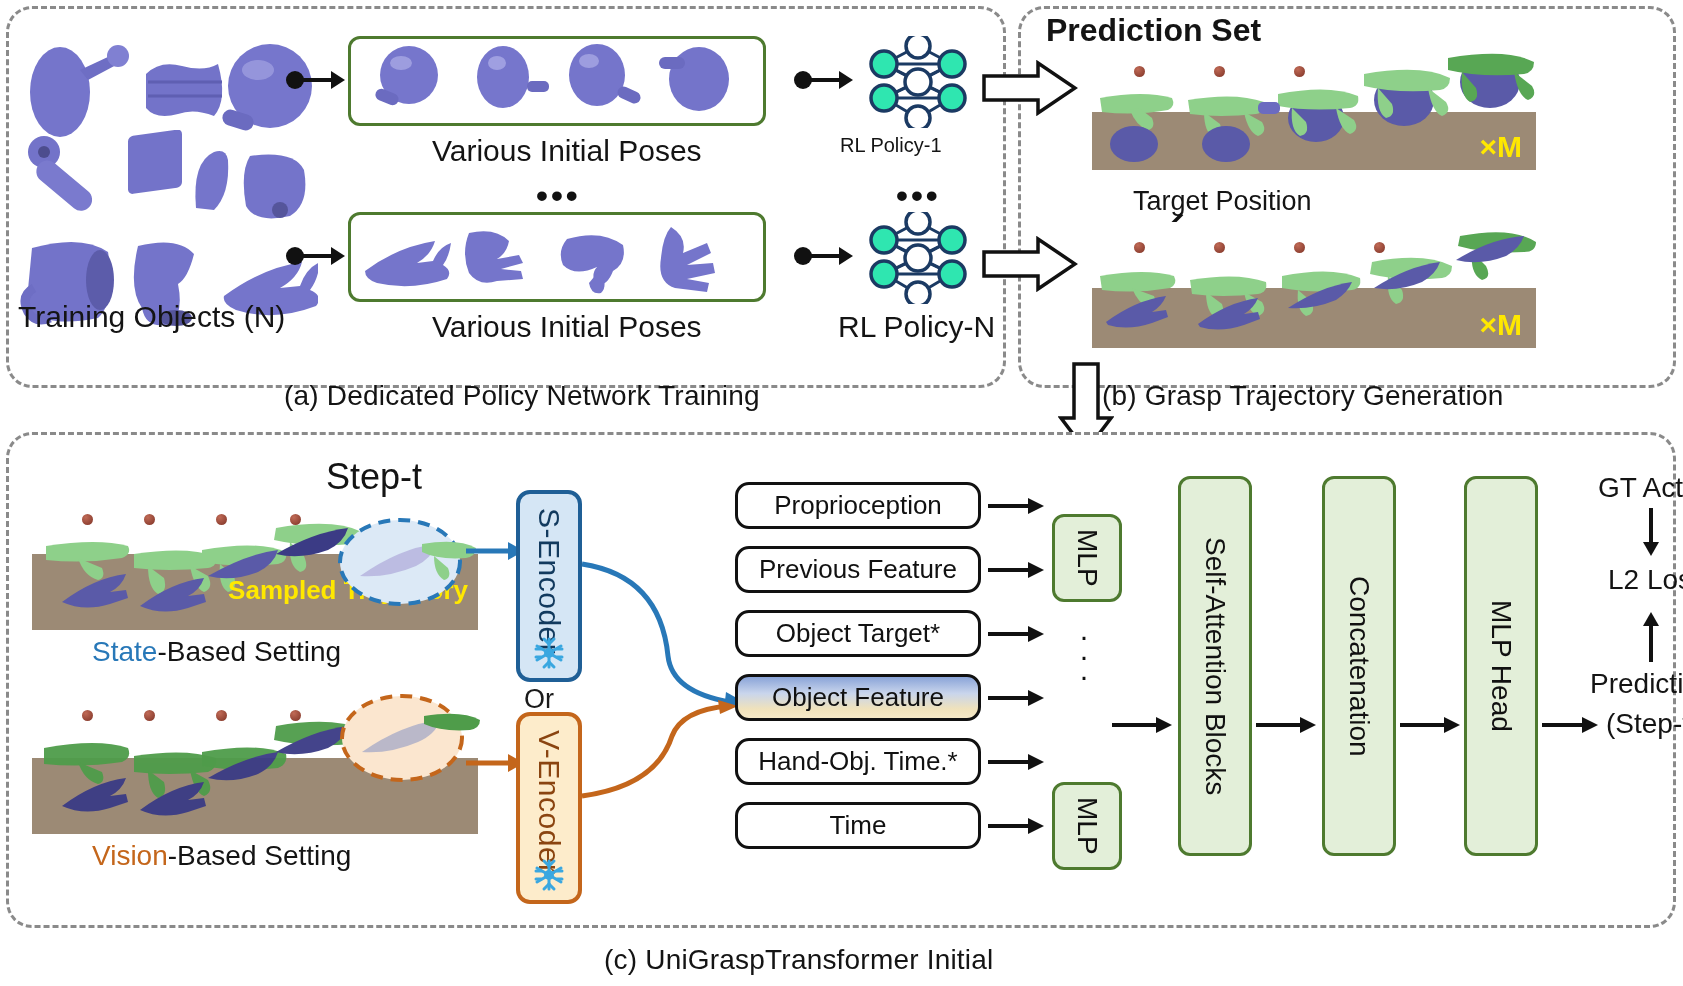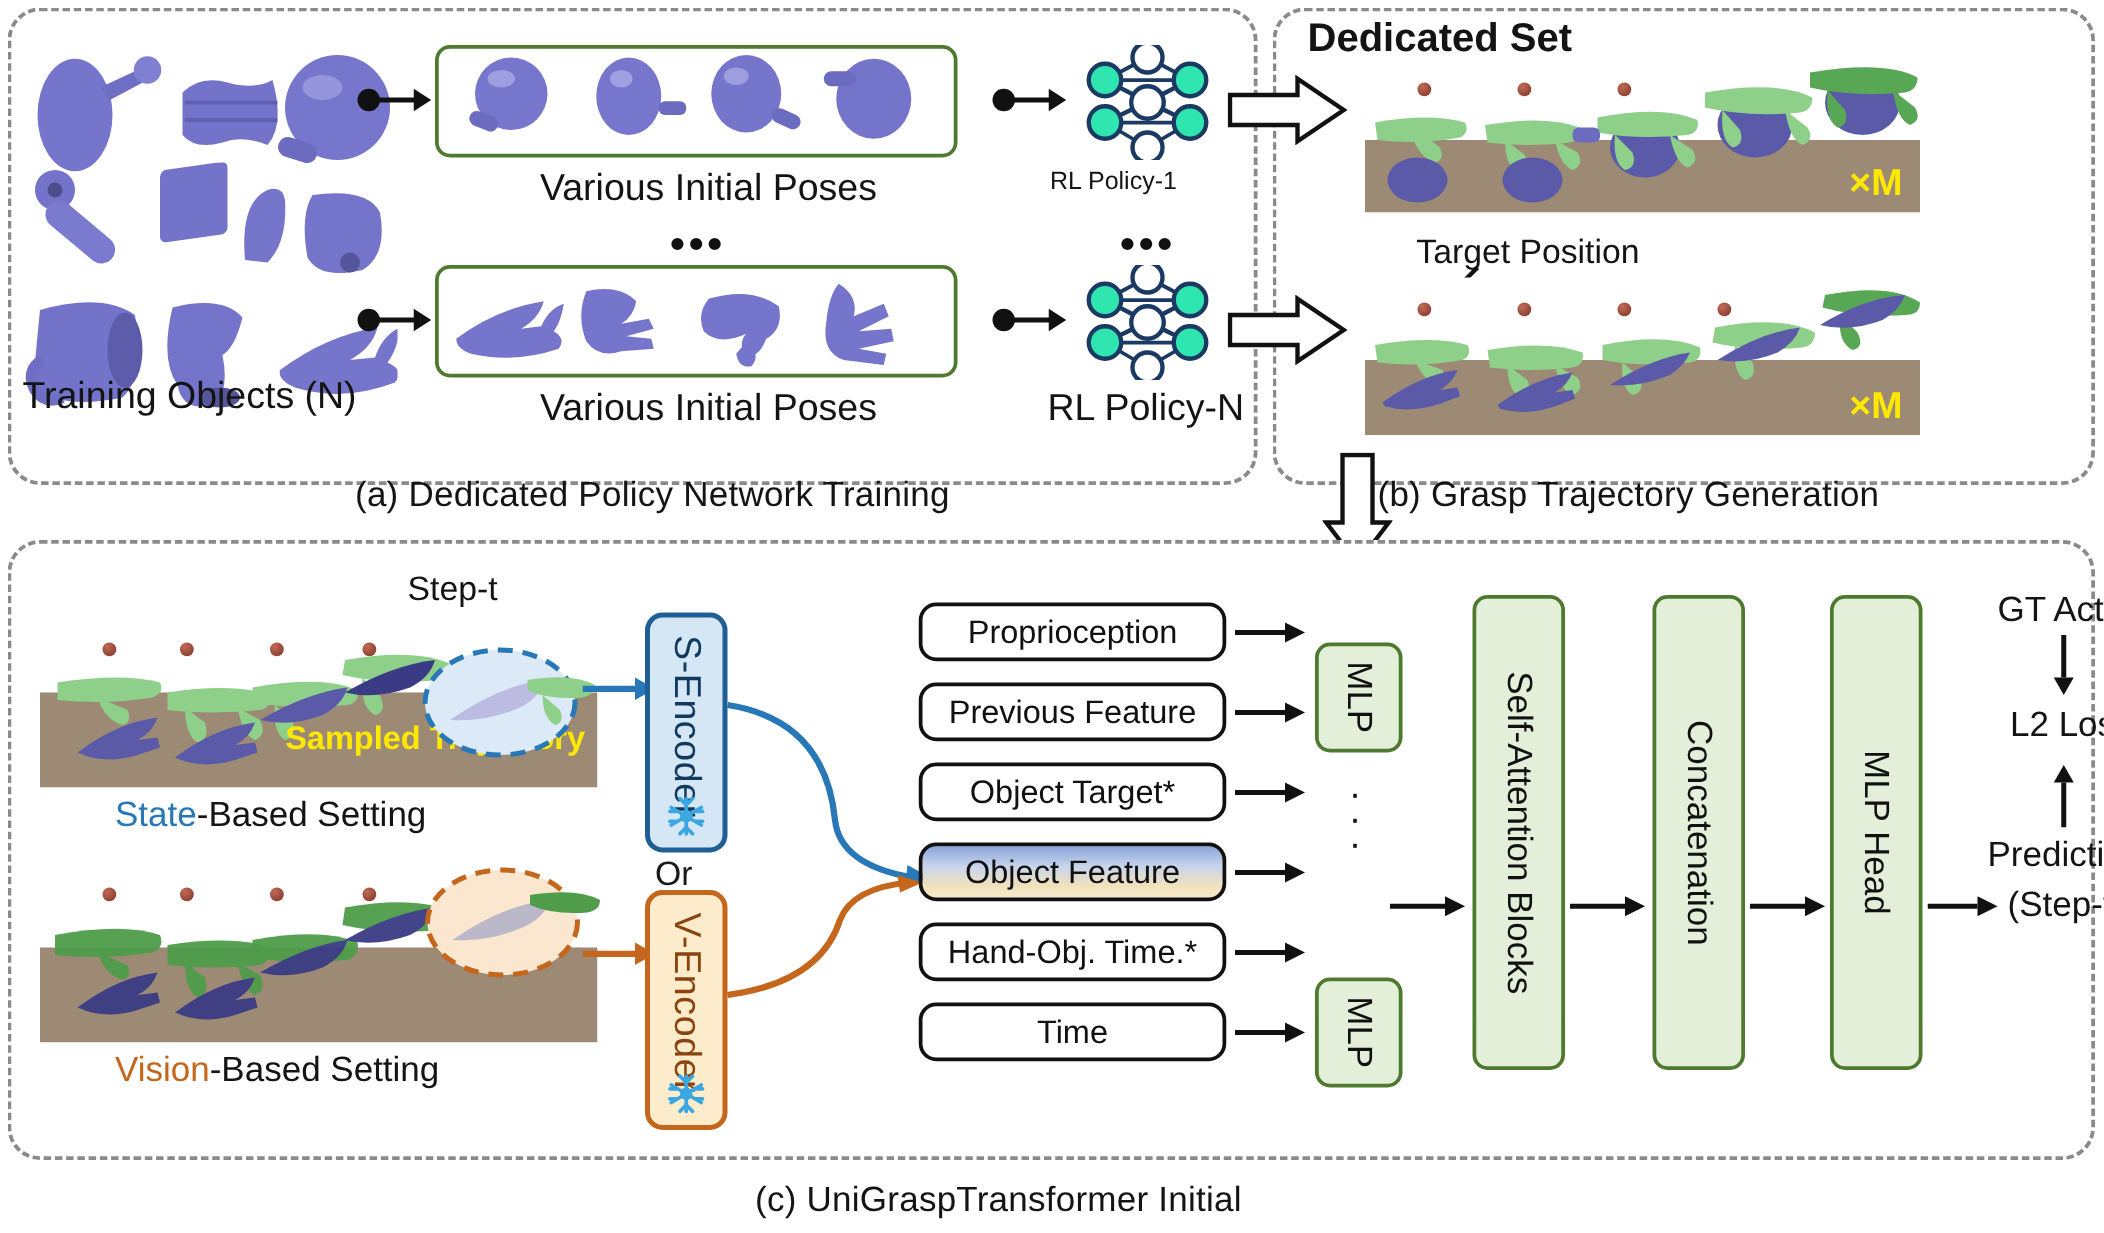--- a/index.html
+++ b/index.html
@@ -294,21 +294,21 @@
 
 <div class="panel" id="panel-b"></div>
 
 <svg class="blockarrow" style="left:982px;top:60px" width="96" height="56" viewBox="0 0 96 56">
   <polygon points="2,16 56,16 56,3 93,28 56,53 56,40 2,40"></polygon>
 </svg>
 <svg class="blockarrow" style="left:982px;top:236px" width="96" height="56" viewBox="0 0 96 56">
   <polygon points="2,16 56,16 56,3 93,28 56,53 56,40 2,40"></polygon>
 </svg>
 
-<div class="label" style="left:1046px;top:12px;font-size:32px;font-weight:600">Dedicated Set</div>
+<div class="label" style="left:1046px;top:12px;font-size:32px;font-weight:600">Prediction Set</div>
 
 <div class="scene" style="left:1092px;top:52px;width:444px;height:118px">
   <div class="ground" style="left:0;top:60px;width:444px;height:58px"></div>
   <div class="tgt" style="left:42px;top:14px"></div>
   <div class="tgt" style="left:122px;top:14px"></div>
   <div class="tgt" style="left:202px;top:14px"></div>
   <svg width="444" height="118" style="position:absolute;left:0;top:0">
 
     <g>
         <path d="M8 46 q44 -8 72 0 q4 8 -4 12 q-34 6 -66 2 Z" fill="#8ed08a"></path>
@@ -391,21 +391,21 @@
 </div>
 
 <div class="caption" id="cap-b">(b) Grasp Trajectory Generation</div>
 
 <svg class="blockarrow" style="left:1058px;top:362px" width="56" height="92" viewBox="0 0 56 92">
   <polygon points="16,2 40,2 40,56 53,56 28,89 3,56 16,56"></polygon>
 </svg>
 
 <div class="panel" id="panel-c"></div>
 
-<div class="label" style="left:326px;top:456px;font-size:27px">Step-t</div>
+<div class="label" style="left:326px;top:456px;font-size:36px">Step-t</div>
 <svg style="position:absolute;left:368px;top:500px" width="44" height="38">
   <line x1="4" y1="2" x2="34" y2="34" stroke="#111" stroke-width="3.5"></line>
 </svg>
 
 <div class="scene" style="left:18px;top:498px;width:460px;height:132px">
   <div class="ground" style="left:14px;top:56px;width:446px;height:76px"></div>
   <div class="tgt" style="left:64px;top:16px"></div>
   <div class="tgt" style="left:126px;top:16px"></div>
   <div class="tgt" style="left:198px;top:16px"></div>
   <div class="tgt" style="left:272px;top:16px"></div>

